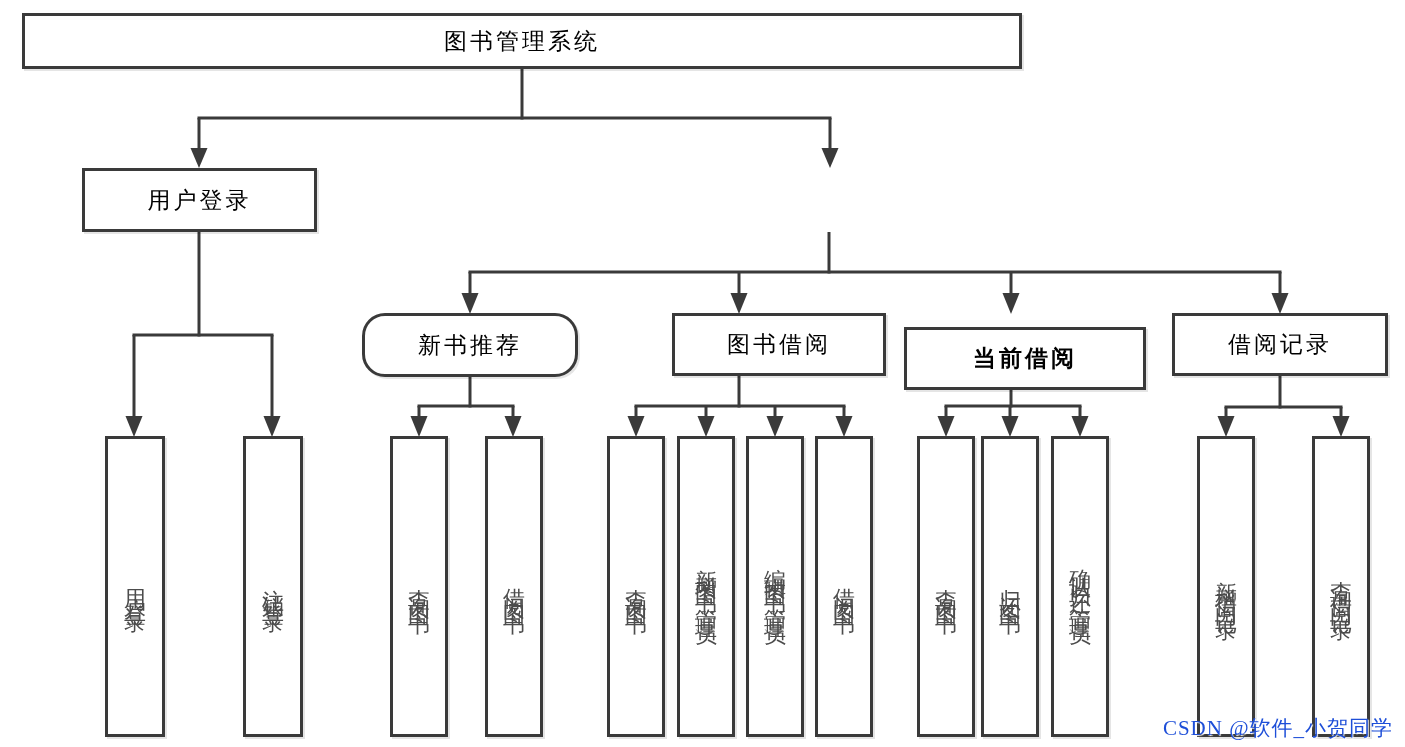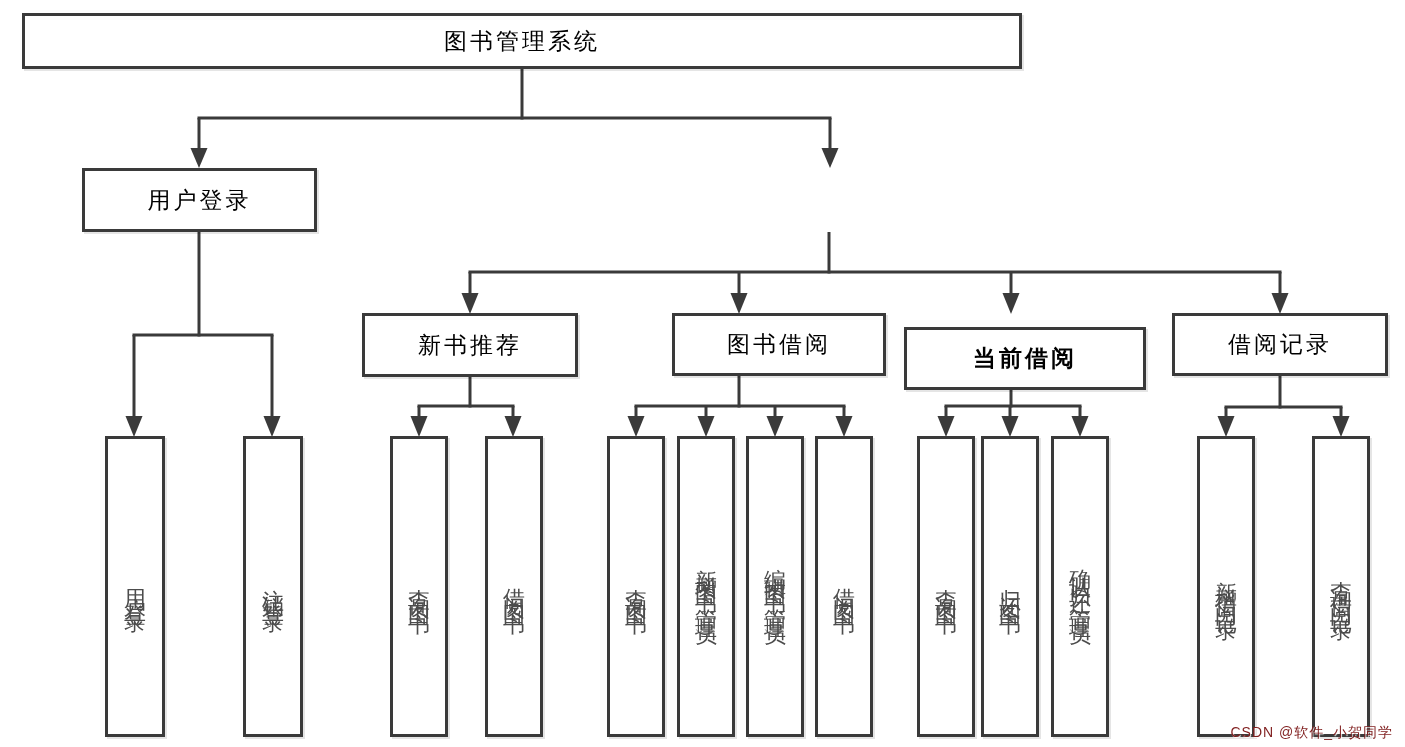--- a/index.html
+++ b/index.html
@@ -54,25 +54,26 @@
     font-size: 22px;
     letter-spacing: 8px;
     color: #4c4c4c;
     line-height: 1;
   }
   .watermark {
     position: absolute;
     z-index: 3;
     right: 12px;
     bottom: 5px;
-    font-size: 14px;
+    font-size: 21px;
     letter-spacing: 1px;
-    color: #7f1d1d;
+    color: #1d4ed8;
     text-shadow: 1px 1px 1px #ffffff;
     white-space: nowrap;
+    font-family: Liberation Serif, serif;
   }
 </style>
 </head>
 <body>
 
 <div class="stage">
 
   <svg class="wires" width="1405" height="747" viewBox="0 0 1405 747" aria-hidden="true">
     <g stroke="#3a3a3a" stroke-width="3" fill="none">
 
@@ -136,21 +137,21 @@
       <polygon points="1071.5,416 1088.5,416 1080,437"></polygon>
       <polygon points="1217.5,416 1234.5,416 1226,437"></polygon>
       <polygon points="1332.5,416 1349.5,416 1341,437"></polygon>
     </g>
   </svg>
 
   <div class="hbox" style="left:22px; top:13px; width:1000px; height:56px;">图书管理系统</div>
 
   <div class="hbox" style="left:82px; top:168px; width:235px; height:64px;">用户登录</div>
 
-  <div class="hbox" style="left:362px; top:313px; width:216px; height:64px;">新书推荐</div>
+  <div class="hbox" style="left:362px; top:313px; width:216px; height:64px;border-radius:23px;">新书推荐</div>
   <div class="hbox" style="left:632px; top:313px; width:214px; height:63px;margin-left:40px;">图书借阅</div>
   <div class="hbox" style="left:904px; top:327px; width:242px; height:63px;font-weight:bold;">当前借阅</div>
   <div class="hbox" style="left:1172px; top:313px; width:216px; height:63px;">借阅记录</div>
 
   <div class="vbox" style="left:105px; width:60px;">用户登录</div>
   <div class="vbox" style="left:243px; width:60px;">注销登录</div>
 
   <div class="vbox" style="left:390px;">查询图书</div>
   <div class="vbox" style="left:485px;">借阅图书</div>
 

